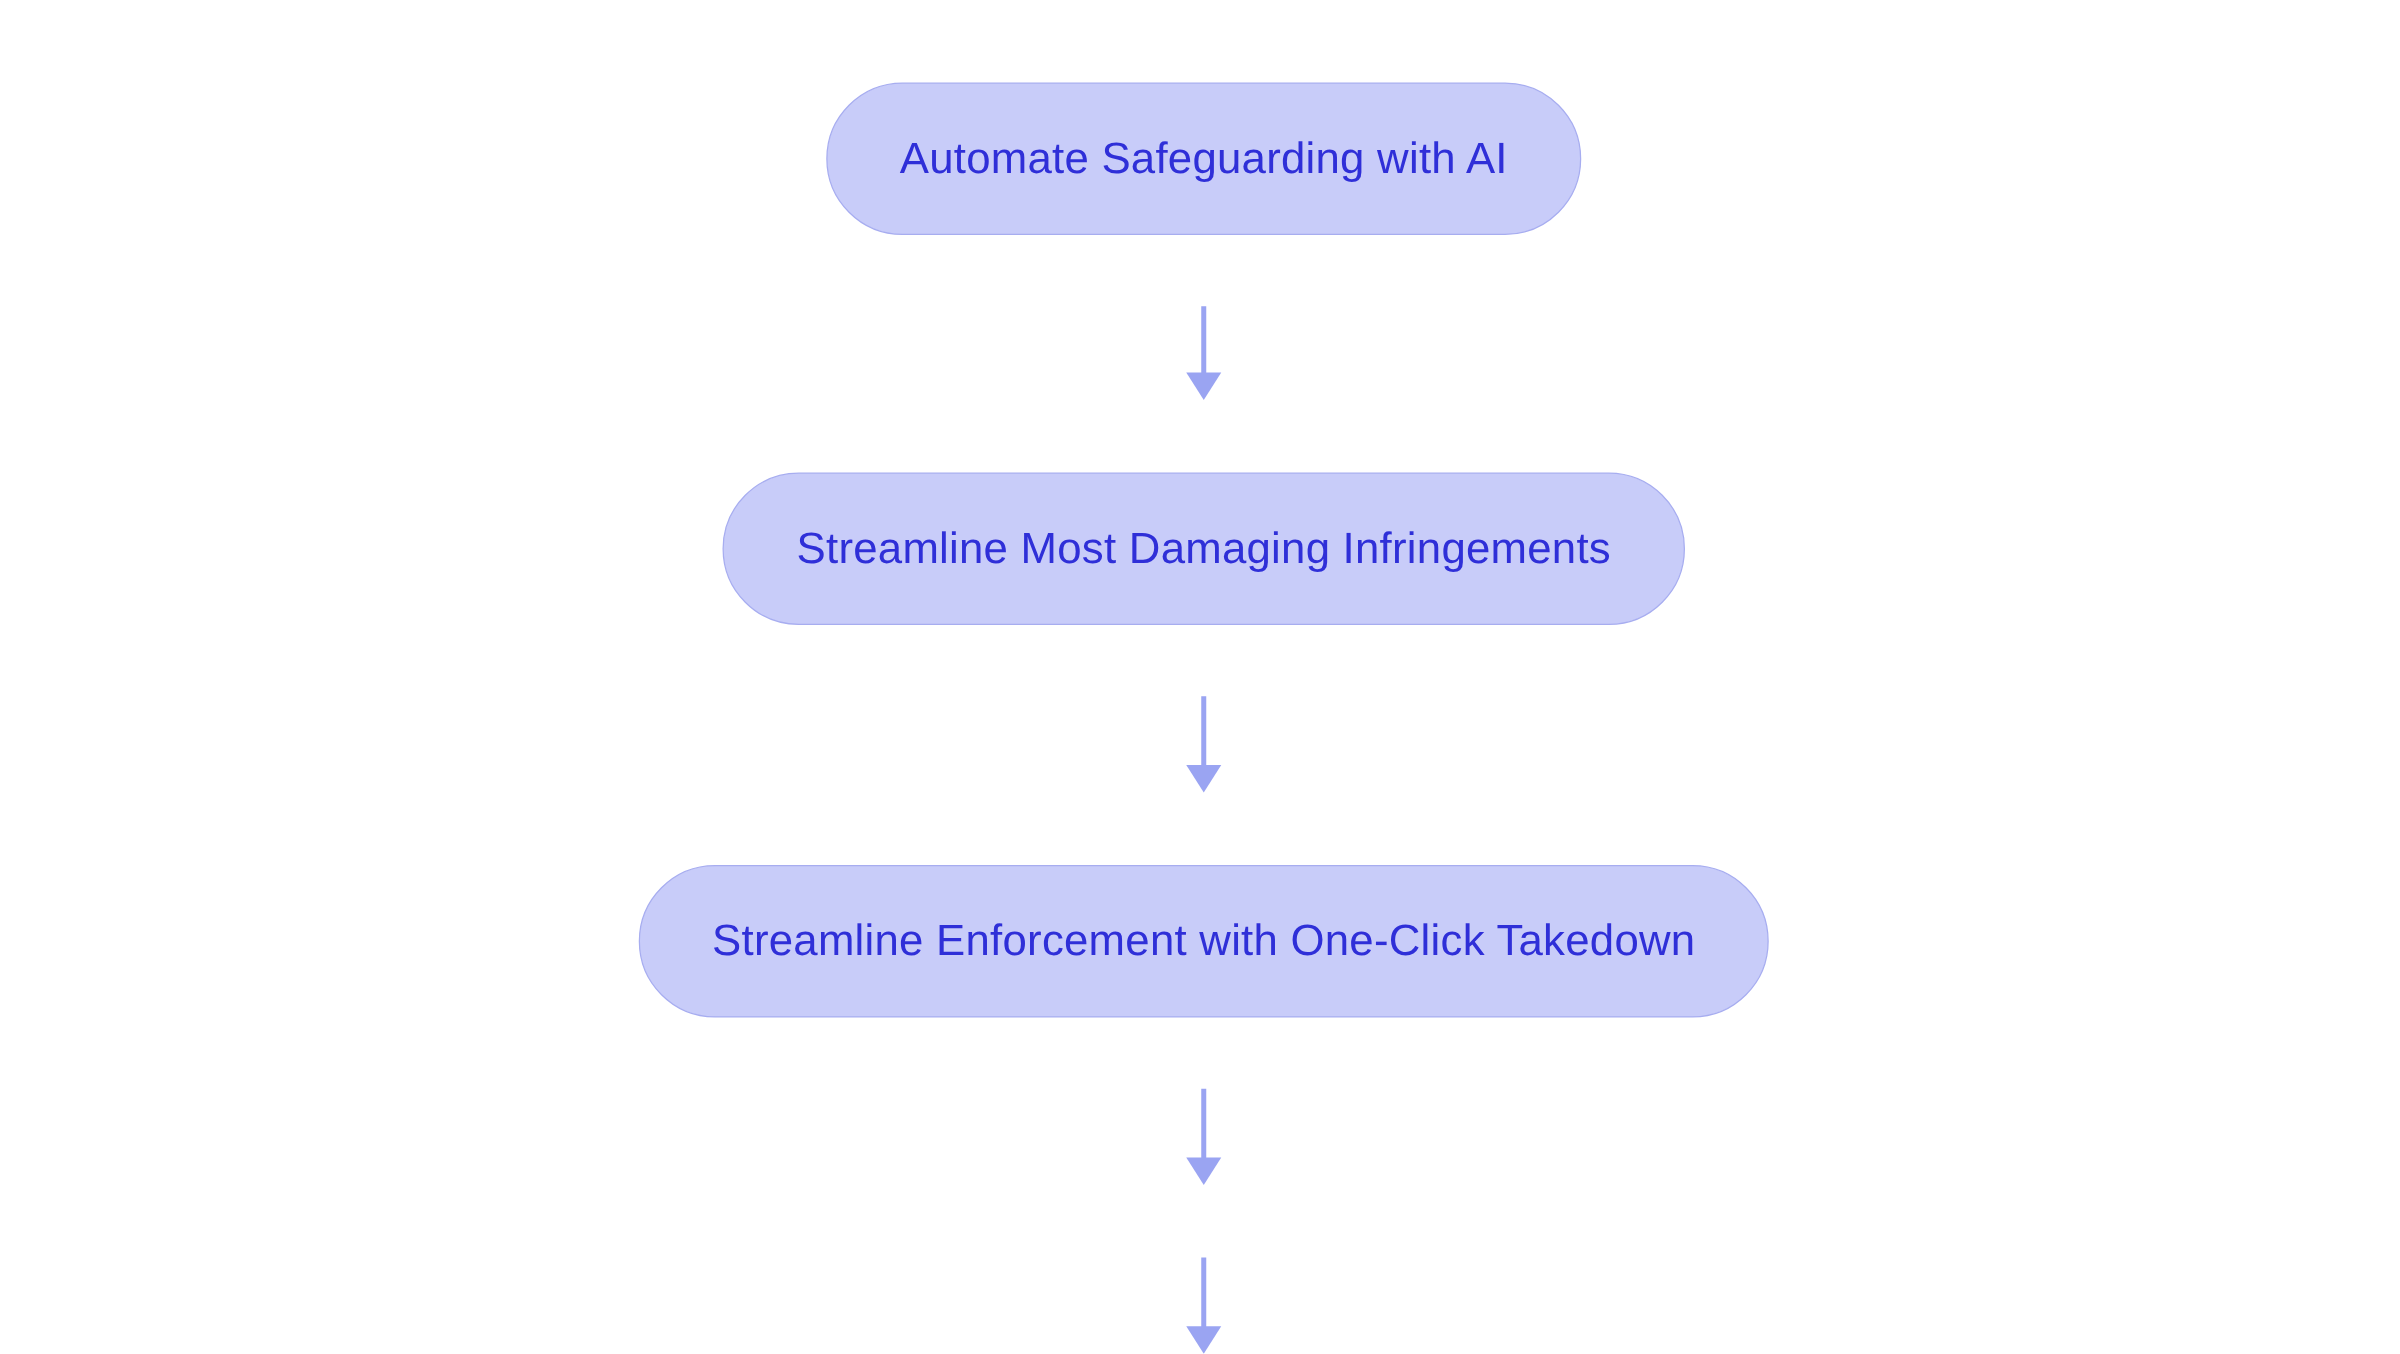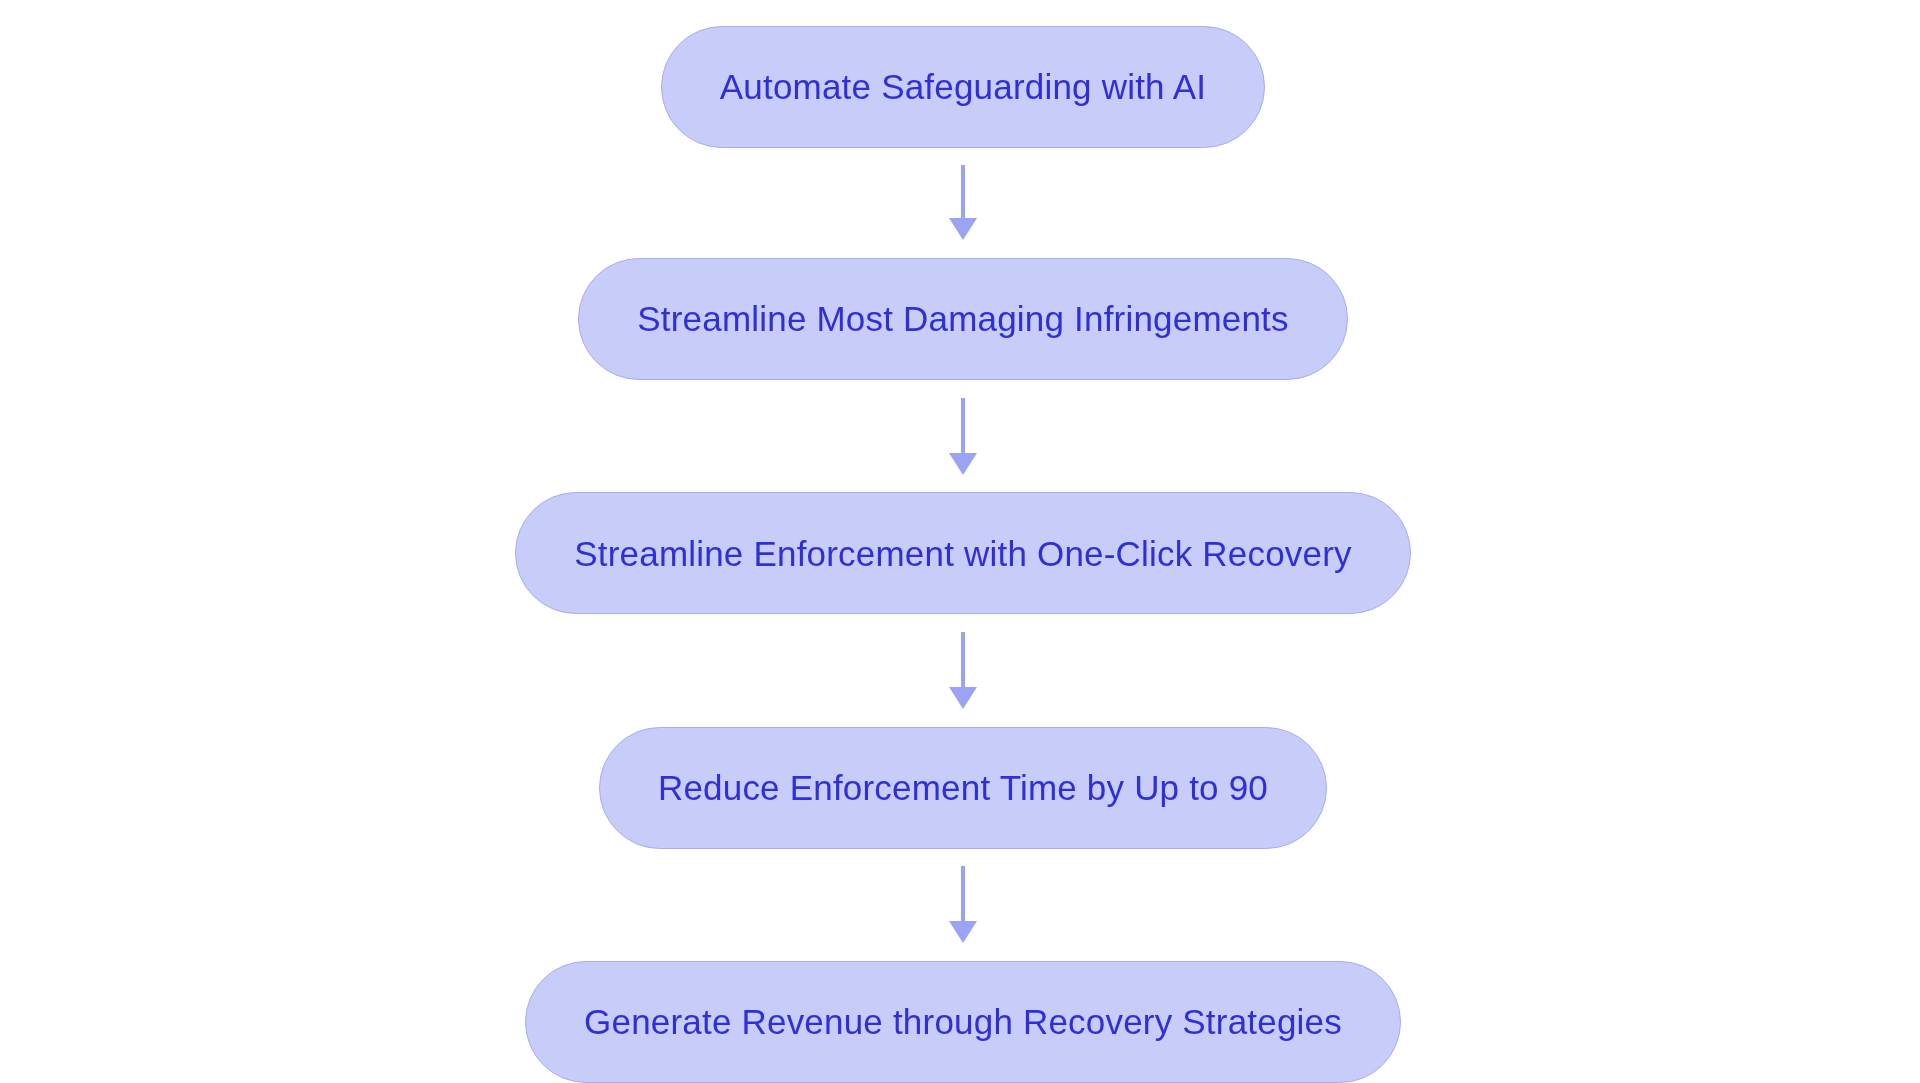--- a/index.html
+++ b/index.html
@@ -97,35 +97,29 @@
     <div class="node">
       <span class="node-label">Streamline Most Damaging Infringements</span>
     </div>
 
     <div class="connector gap-2">
       <div class="stem"></div>
       <div class="head"></div>
     </div>
 
     <div class="node">
-      <span class="node-label">Streamline Enforcement with One-Click Recovery</span>
+      <span class="node-label">Streamline Enforcement with One-Click Takedown</span>
     </div>
 
     <div class="connector gap-3">
       <div class="stem"></div>
       <div class="head"></div>
     </div>
 
-    <div class="node">
-      <span class="node-label">Reduce Enforcement Time by Up to 90</span>
-    </div>
 
     <div class="connector gap-4">
       <div class="stem"></div>
       <div class="head"></div>
     </div>
 
-    <div class="node">
-      <span class="node-label">Generate Revenue through Recovery Strategies</span>
-    </div>
 
   </div>
 </div>
 
 </body></html>

